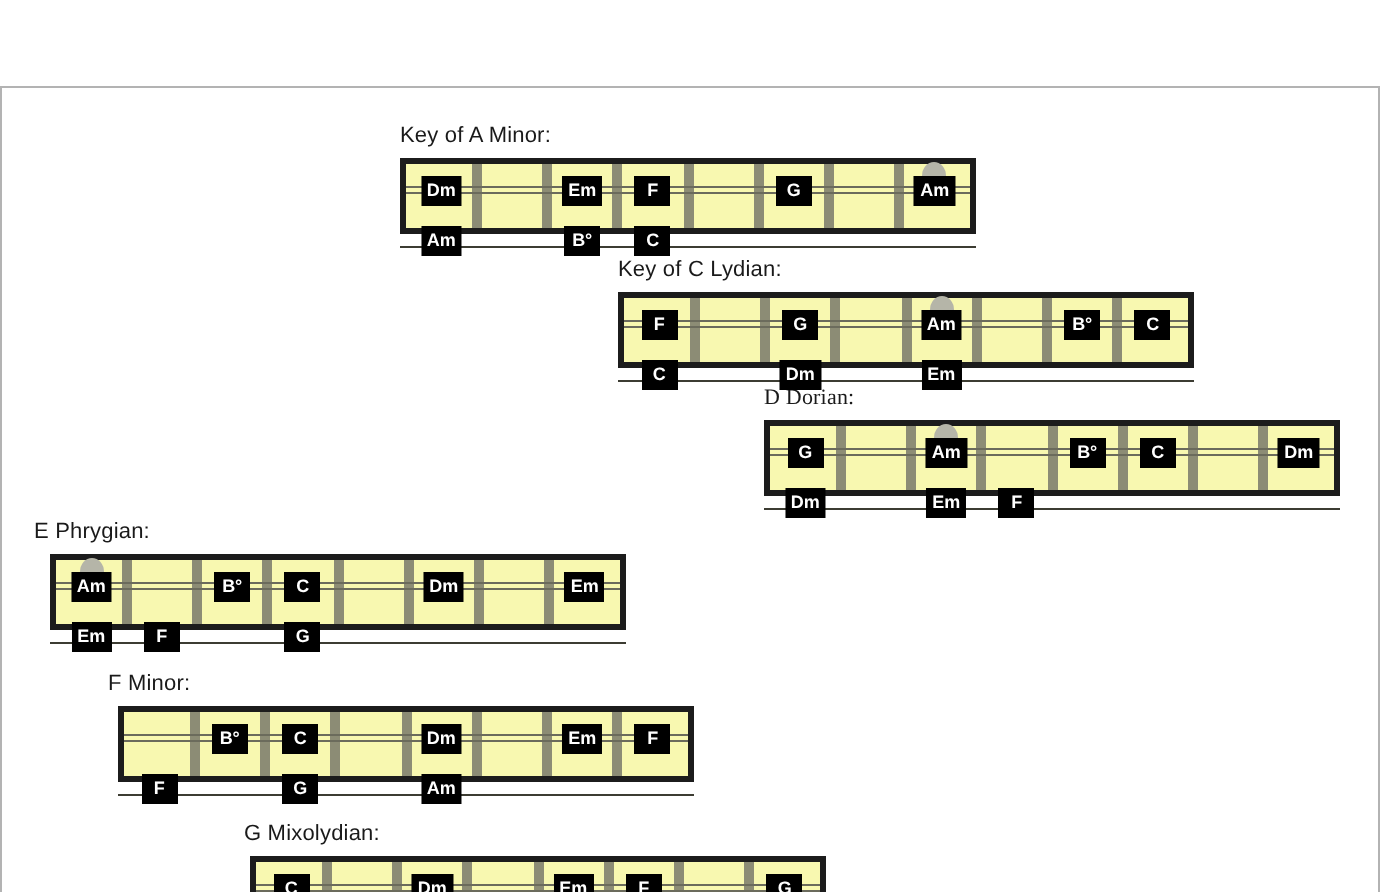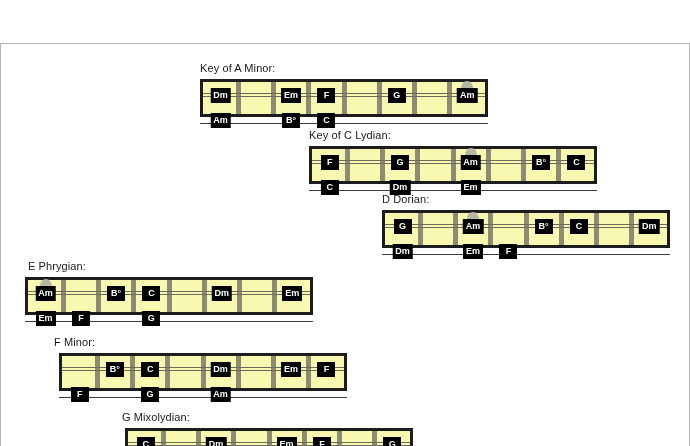--- a/index.html
+++ b/index.html
@@ -77,21 +77,21 @@
         <div class="chord-label" style="left: 88.125px; top: 6px; background: rgb(0, 0, 0); color: rgb(255, 255, 255);">G</div>
         <div class="chord-label" style="left: 158.625px; top: 6px; background: rgb(0, 0, 0); color: rgb(255, 255, 255);">Am</div>
         <div class="chord-label" style="left: 229.125px; top: 6px; background: rgb(0, 0, 0); color: rgb(255, 255, 255);">B°</div>
         <div class="chord-label" style="left: 264.375px; top: 6px; background: rgb(0, 0, 0); color: rgb(255, 255, 255);">C</div>
         <div class="chord-label" style="left: 17.625px; top: 31px; background: rgb(0, 0, 0); color: rgb(255, 255, 255);">C</div>
         <div class="chord-label" style="left: 88.125px; top: 31px; background: rgb(0, 0, 0); color: rgb(255, 255, 255);">Dm</div>
         <div class="chord-label" style="left: 158.625px; top: 31px; background: rgb(0, 0, 0); color: rgb(255, 255, 255);">Em</div>
       </div>
     </div>
     <div class="diagram">
-      <div class="diagram-title" style="left: 382px; top: 150px; color: rgb(26, 26, 26);">D Dorian:</div>
+      <div class="diagram-title" style="left: 382px; top: 150px; color: rgb(26, 26, 26); font-family: Liberation Serif, serif;">D Dorian:</div>
       <div class="fretboard" style="left: 382px; top: 167px; background: rgb(248, 248, 176); border-color: rgb(28, 28, 28);">
         <div class="fret-line" style="left: 32.75px; background: rgb(140, 140, 117);"></div>
         <div class="fret-line" style="left: 68px; background: rgb(140, 140, 117);"></div>
         <div class="fret-line" style="left: 103.25px; background: rgb(140, 140, 117);"></div>
         <div class="fret-line" style="left: 138.5px; background: rgb(140, 140, 117);"></div>
         <div class="fret-line" style="left: 173.75px; background: rgb(140, 140, 117);"></div>
         <div class="fret-line" style="left: 209px; background: rgb(140, 140, 117);"></div>
         <div class="fret-line" style="left: 244.25px; background: rgb(140, 140, 117);"></div>
         <div class="string-line" style="top: 11px; background: rgb(107, 107, 92);"></div>
         <div class="string-line" style="top: 14px; background: rgb(107, 107, 92);"></div>
@@ -101,21 +101,21 @@
         <div class="chord-label" style="left: 88.125px; top: 6px; background: rgb(0, 0, 0); color: rgb(255, 255, 255);">Am</div>
         <div class="chord-label" style="left: 158.625px; top: 6px; background: rgb(0, 0, 0); color: rgb(255, 255, 255);">B°</div>
         <div class="chord-label" style="left: 193.875px; top: 6px; background: rgb(0, 0, 0); color: rgb(255, 255, 255);">C</div>
         <div class="chord-label" style="left: 264.375px; top: 6px; background: rgb(0, 0, 0); color: rgb(255, 255, 255);">Dm</div>
         <div class="chord-label" style="left: 17.625px; top: 31px; background: rgb(0, 0, 0); color: rgb(255, 255, 255);">Dm</div>
         <div class="chord-label" style="left: 88.125px; top: 31px; background: rgb(0, 0, 0); color: rgb(255, 255, 255);">Em</div>
         <div class="chord-label" style="left: 123.375px; top: 31px; background: rgb(0, 0, 0); color: rgb(255, 255, 255);">F</div>
       </div>
     </div>
     <div class="diagram">
-      <div class="diagram-title" style="left: 28px; top: 217px; color: rgb(26, 26, 26);">E Phrygian:</div>
+      <div class="diagram-title" style="left: 17px; top: 217px; color: rgb(26, 26, 26);">E Phrygian:</div>
       <div class="fretboard" style="left: 25px; top: 234px; background: rgb(248, 248, 176); border-color: rgb(28, 28, 28);">
         <div class="fret-line" style="left: 32.75px; background: rgb(140, 140, 117);"></div>
         <div class="fret-line" style="left: 68px; background: rgb(140, 140, 117);"></div>
         <div class="fret-line" style="left: 103.25px; background: rgb(140, 140, 117);"></div>
         <div class="fret-line" style="left: 138.5px; background: rgb(140, 140, 117);"></div>
         <div class="fret-line" style="left: 173.75px; background: rgb(140, 140, 117);"></div>
         <div class="fret-line" style="left: 209px; background: rgb(140, 140, 117);"></div>
         <div class="fret-line" style="left: 244.25px; background: rgb(140, 140, 117);"></div>
         <div class="string-line" style="top: 11px; background: rgb(107, 107, 92);"></div>
         <div class="string-line" style="top: 14px; background: rgb(107, 107, 92);"></div>

